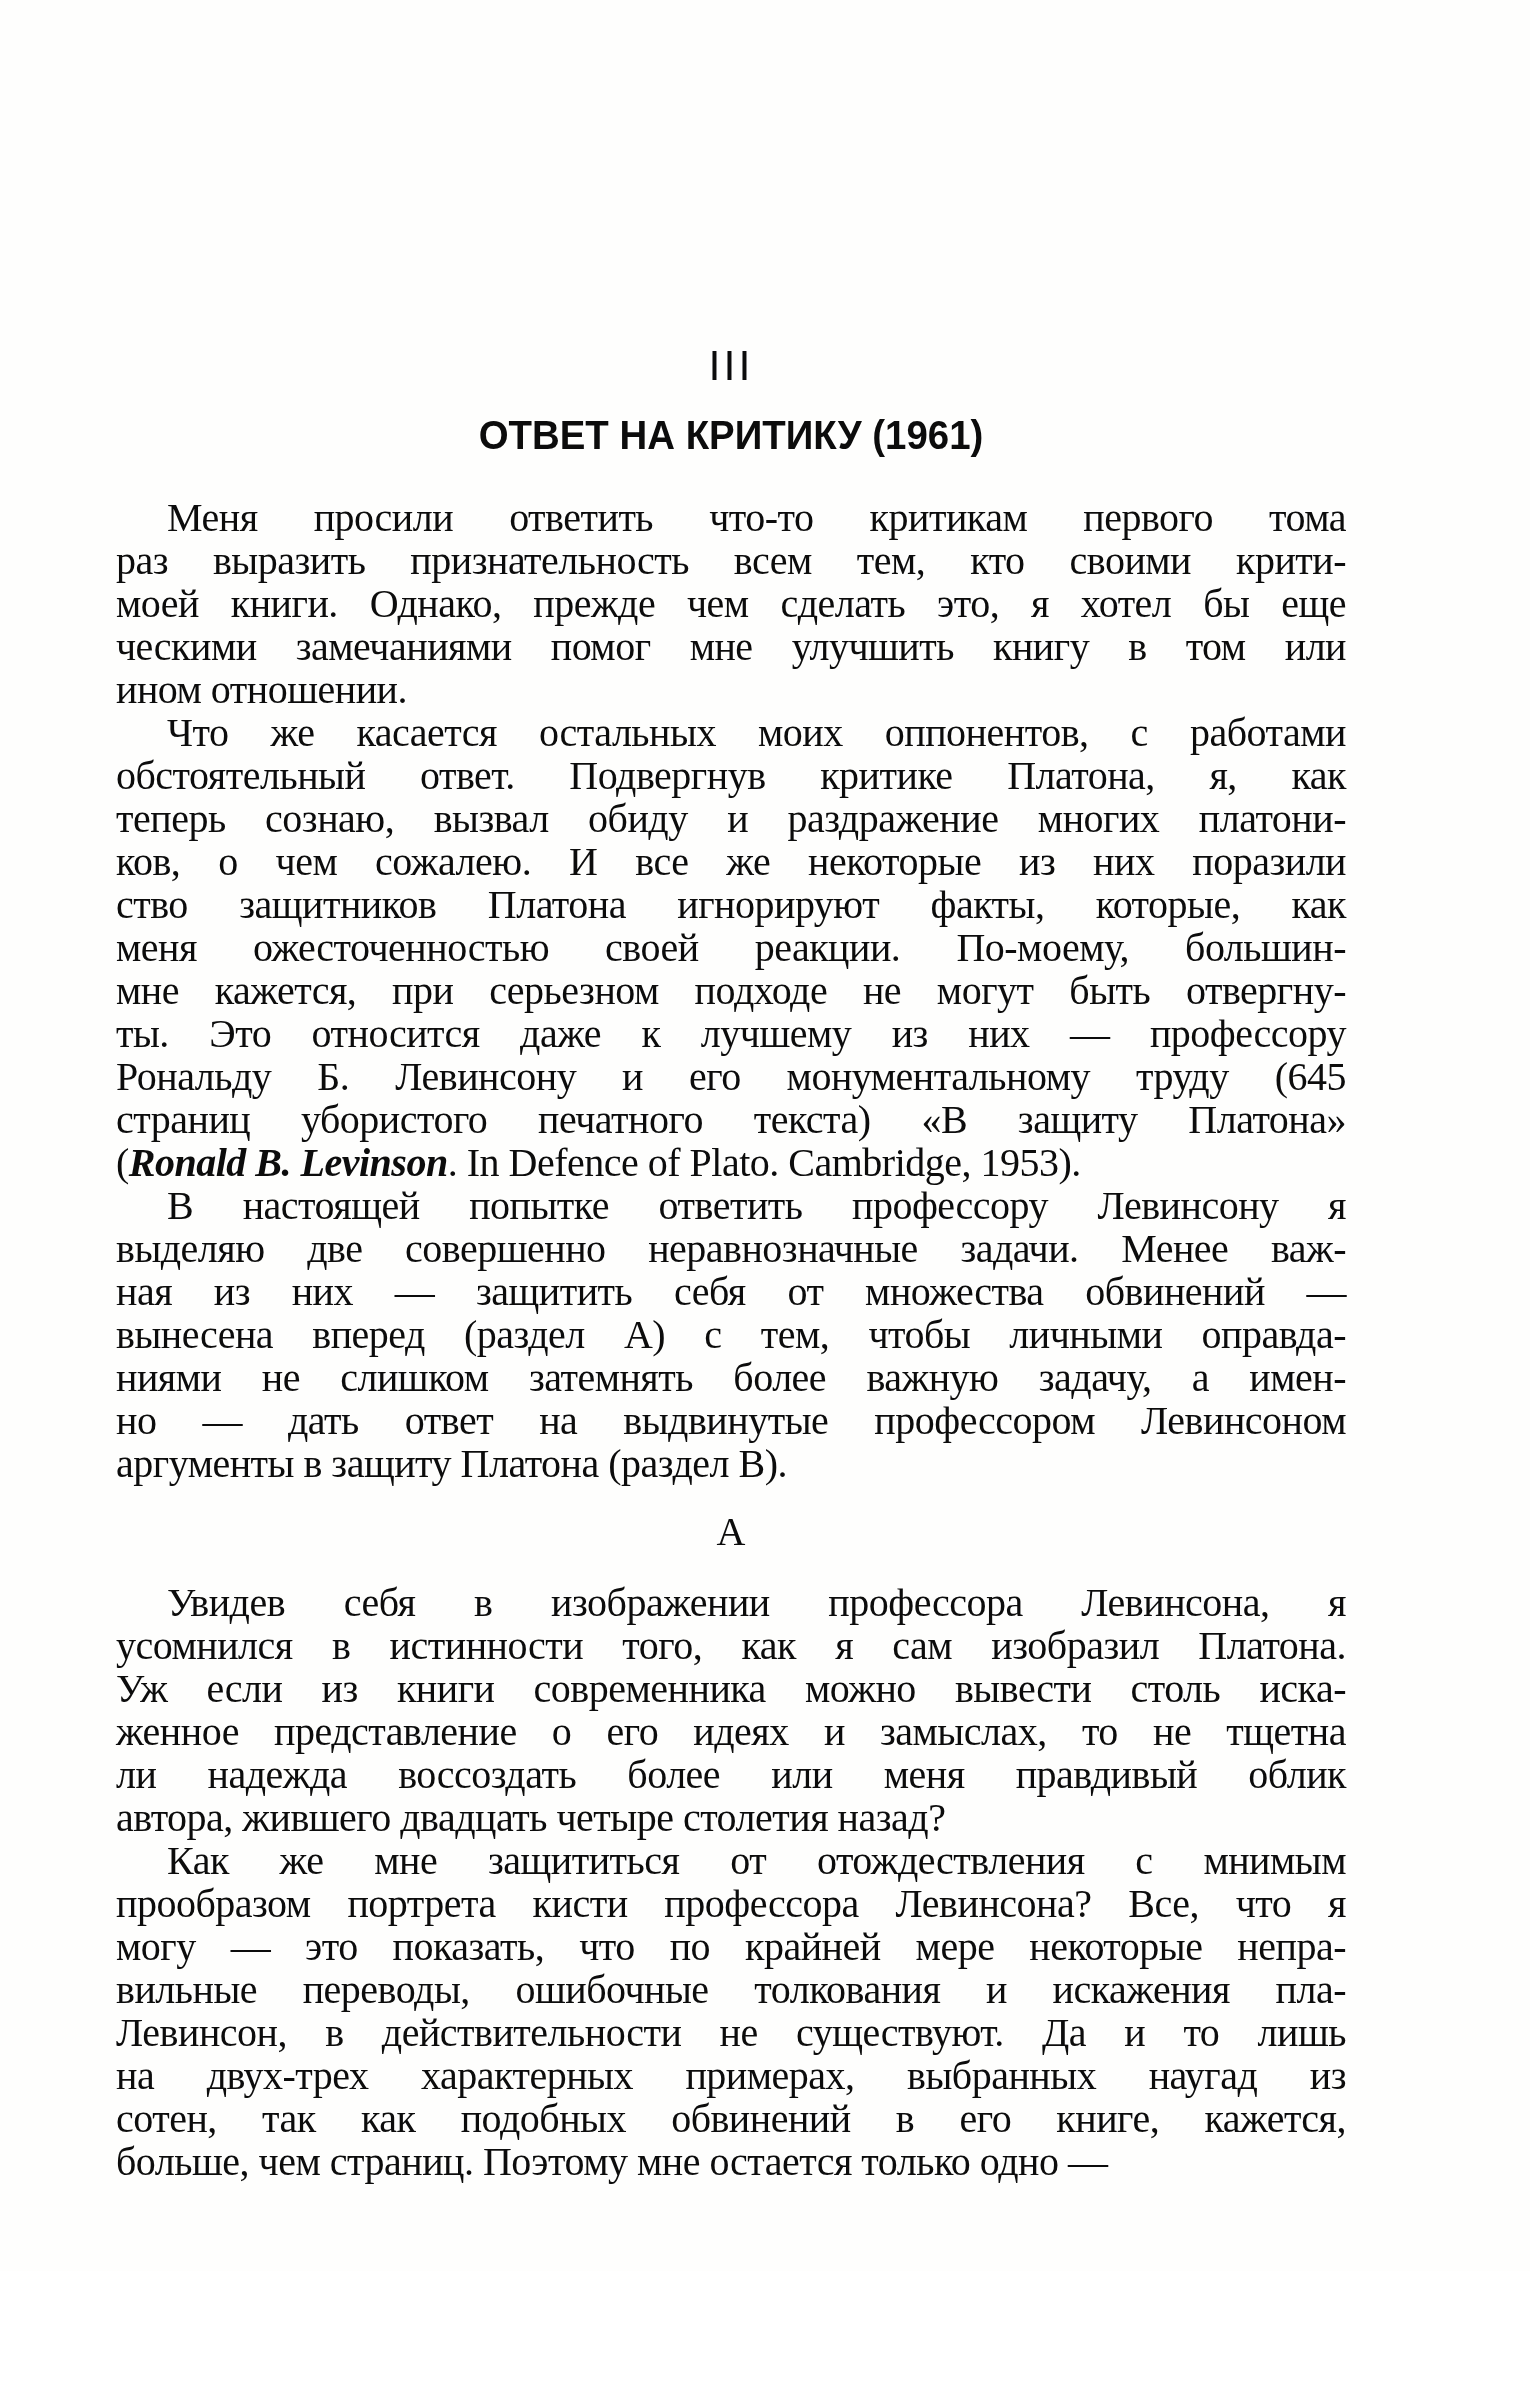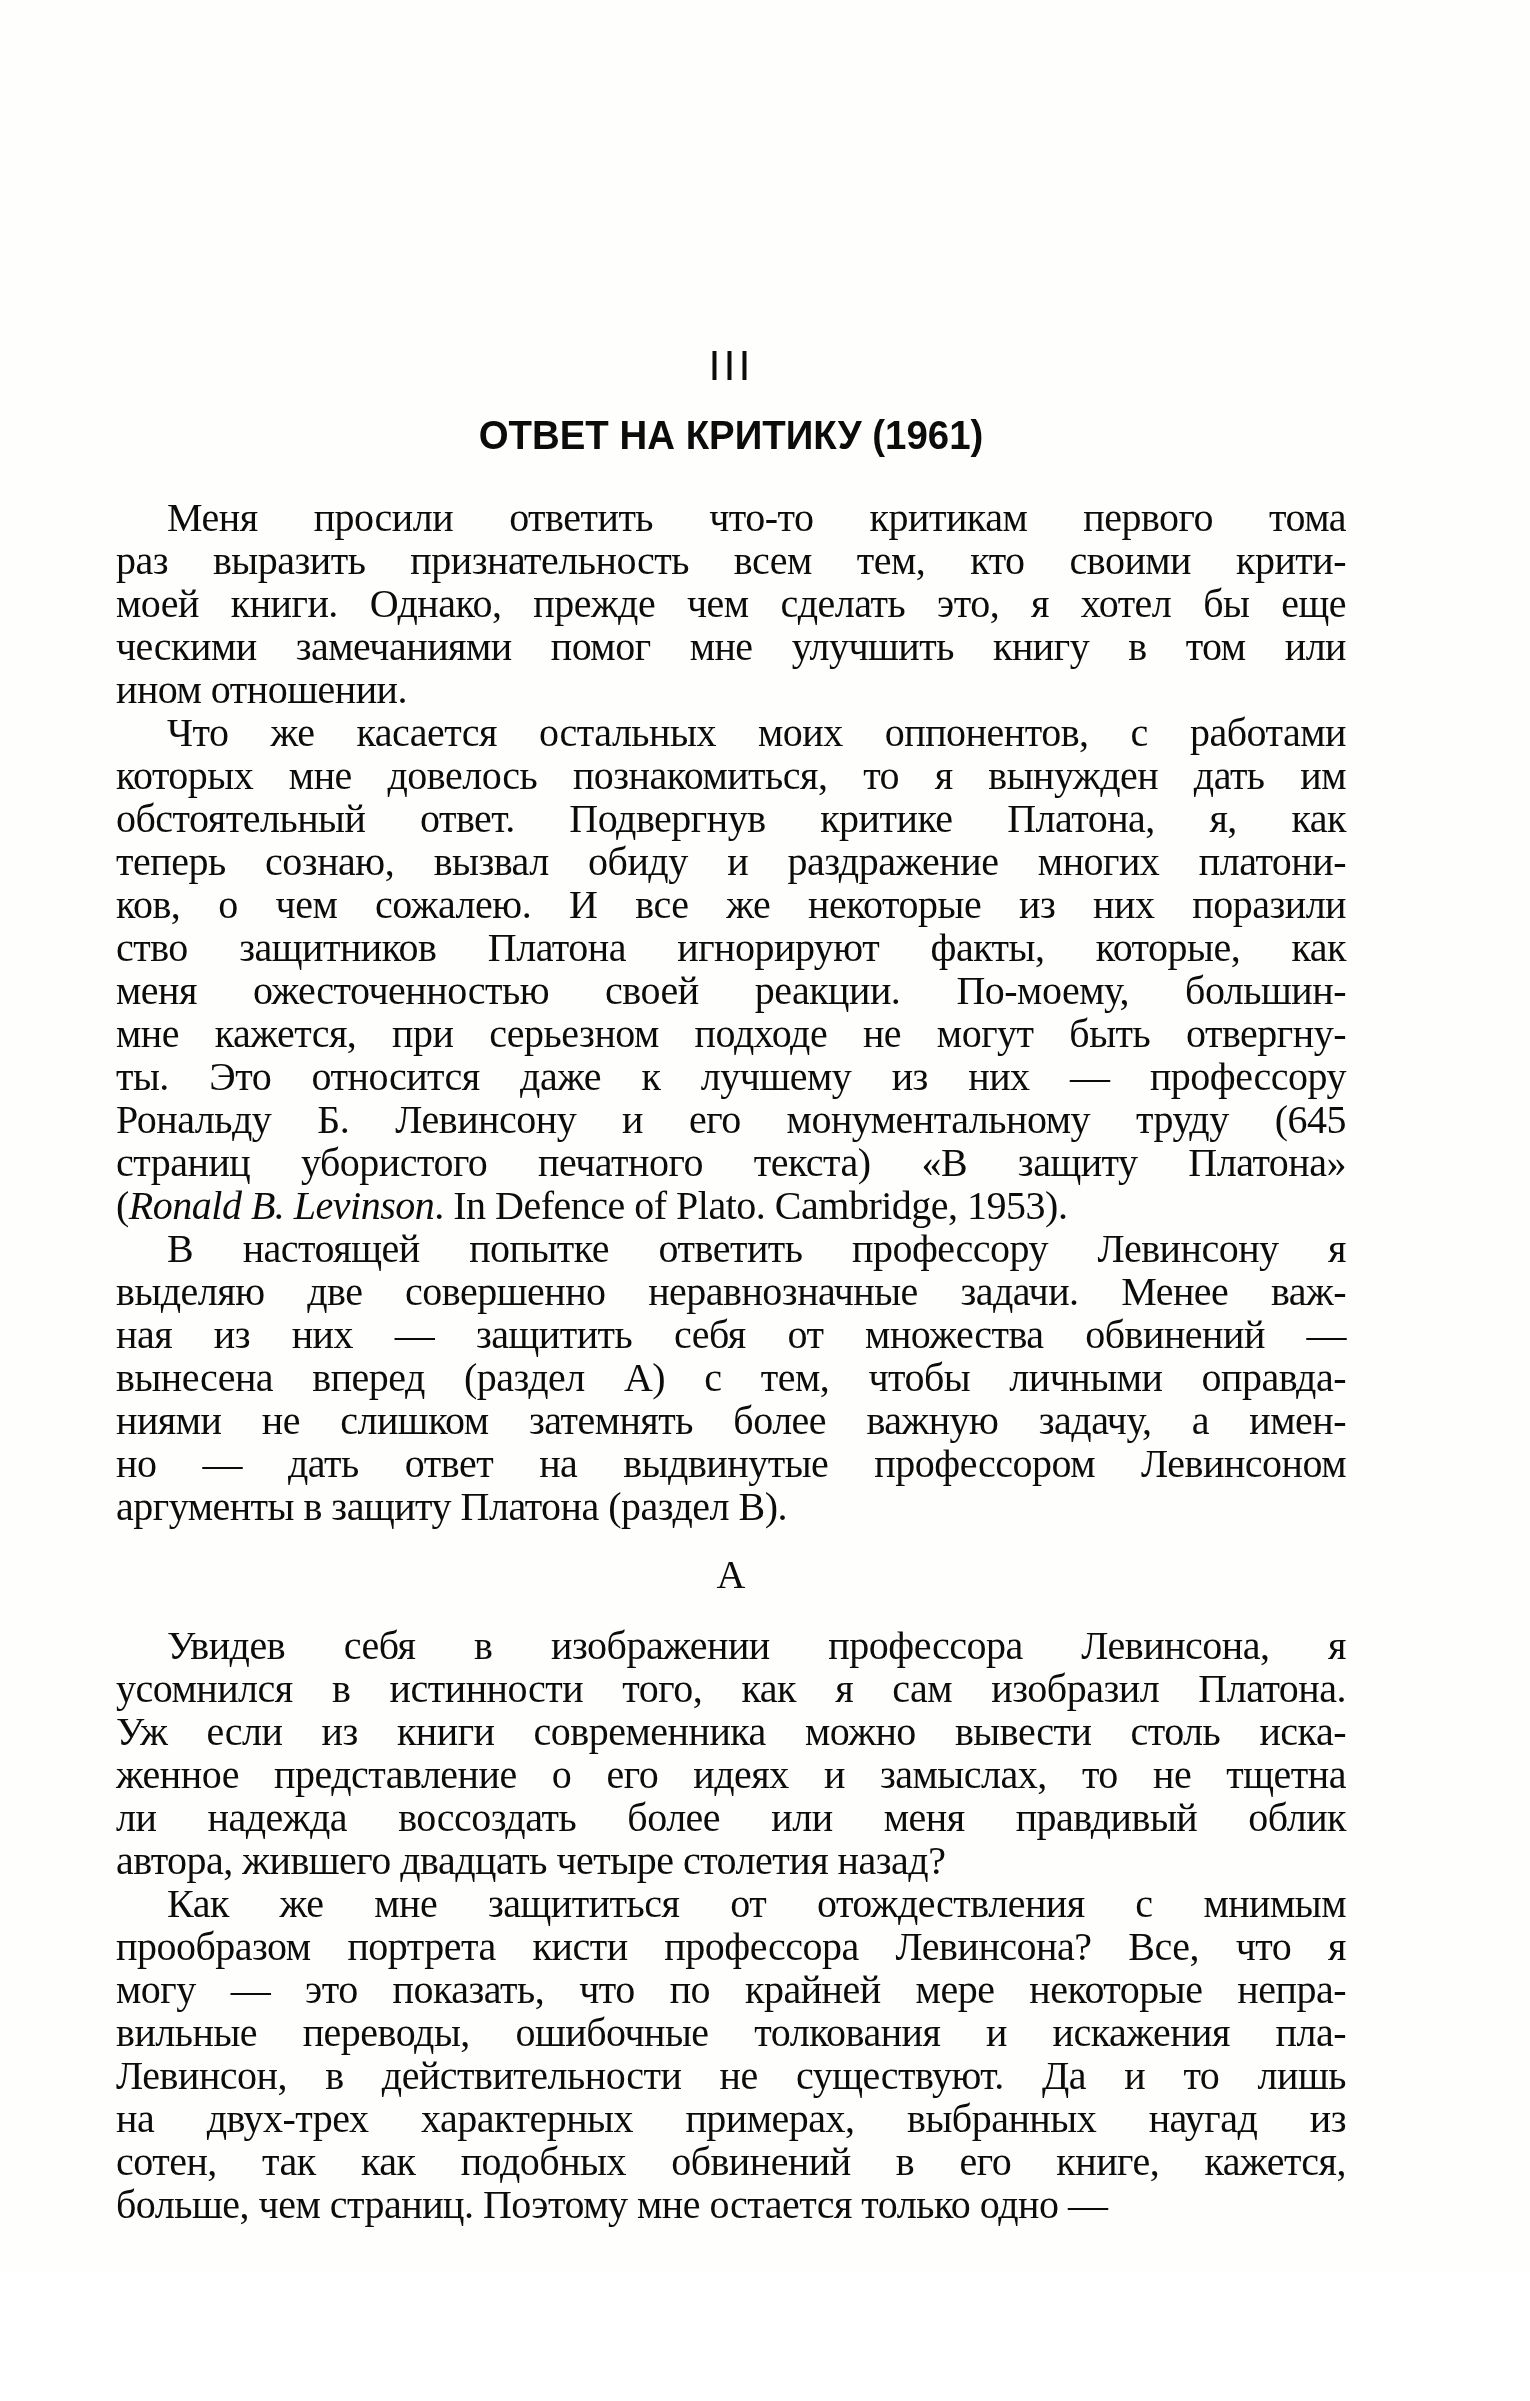--- a/index.html
+++ b/index.html
@@ -51,40 +51,39 @@
   .line.end {
     text-align-last: left;
     -moz-text-align-last: left;
   }
   .line.first { text-indent: 51px; }
   .section-heading {
     font-size: 40px; line-height: 43px;
     text-align: center;
     margin: 25px 0 28px 0;
   }
-  i { font-style: italic; }
+  i { font-style: italic; font-weight: bold; }
 </style>
 </head>
 <body>
 
 <div class="page">
   <div class="content">
     <div class="chapter-number">III</div>
     <div class="chapter-title">ОТВЕТ НА КРИТИКУ (1961)</div>
     <div class="text-body">
         <div class="paragraph">
           <div class="line first">Меня просили ответить что-то критикам первого тома</div>
           <div class="line">раз выразить признательность всем тем, кто своими крити-</div>
           <div class="line">моей книги. Однако, прежде чем сделать это, я хотел бы еще</div>
           <div class="line">ческими замечаниями помог мне улучшить книгу в том или</div>
           <div class="line end">ином отношении.</div>
         </div>
         <div class="paragraph">
           <div class="line first">Что же касается остальных моих оппонентов, с работами</div>
-          <div class="line">которых мне довелось познакомиться, то я вынужден дать им</div>
           <div class="line">обстоятельный ответ. Подвергнув критике Платона, я, как</div>
           <div class="line">теперь сознаю, вызвал обиду и раздражение многих платони-</div>
           <div class="line">ков, о чем сожалею. И все же некоторые из них поразили</div>
           <div class="line">ство защитников Платона игнорируют факты, которые, как</div>
           <div class="line">меня ожесточенностью своей реакции. По-моему, большин-</div>
           <div class="line">мне кажется, при серьезном подходе не могут быть отвергну-</div>
           <div class="line">ты. Это относится даже к лучшему из них — профессору</div>
           <div class="line">Рональду Б. Левинсону и его монументальному труду (645</div>
           <div class="line">страниц убористого печатного текста) «В защиту Платона»</div>
           <div class="line end">(<i>Ronald B. Levinson</i>. In Defence of Plato. Cambridge, 1953).</div>

